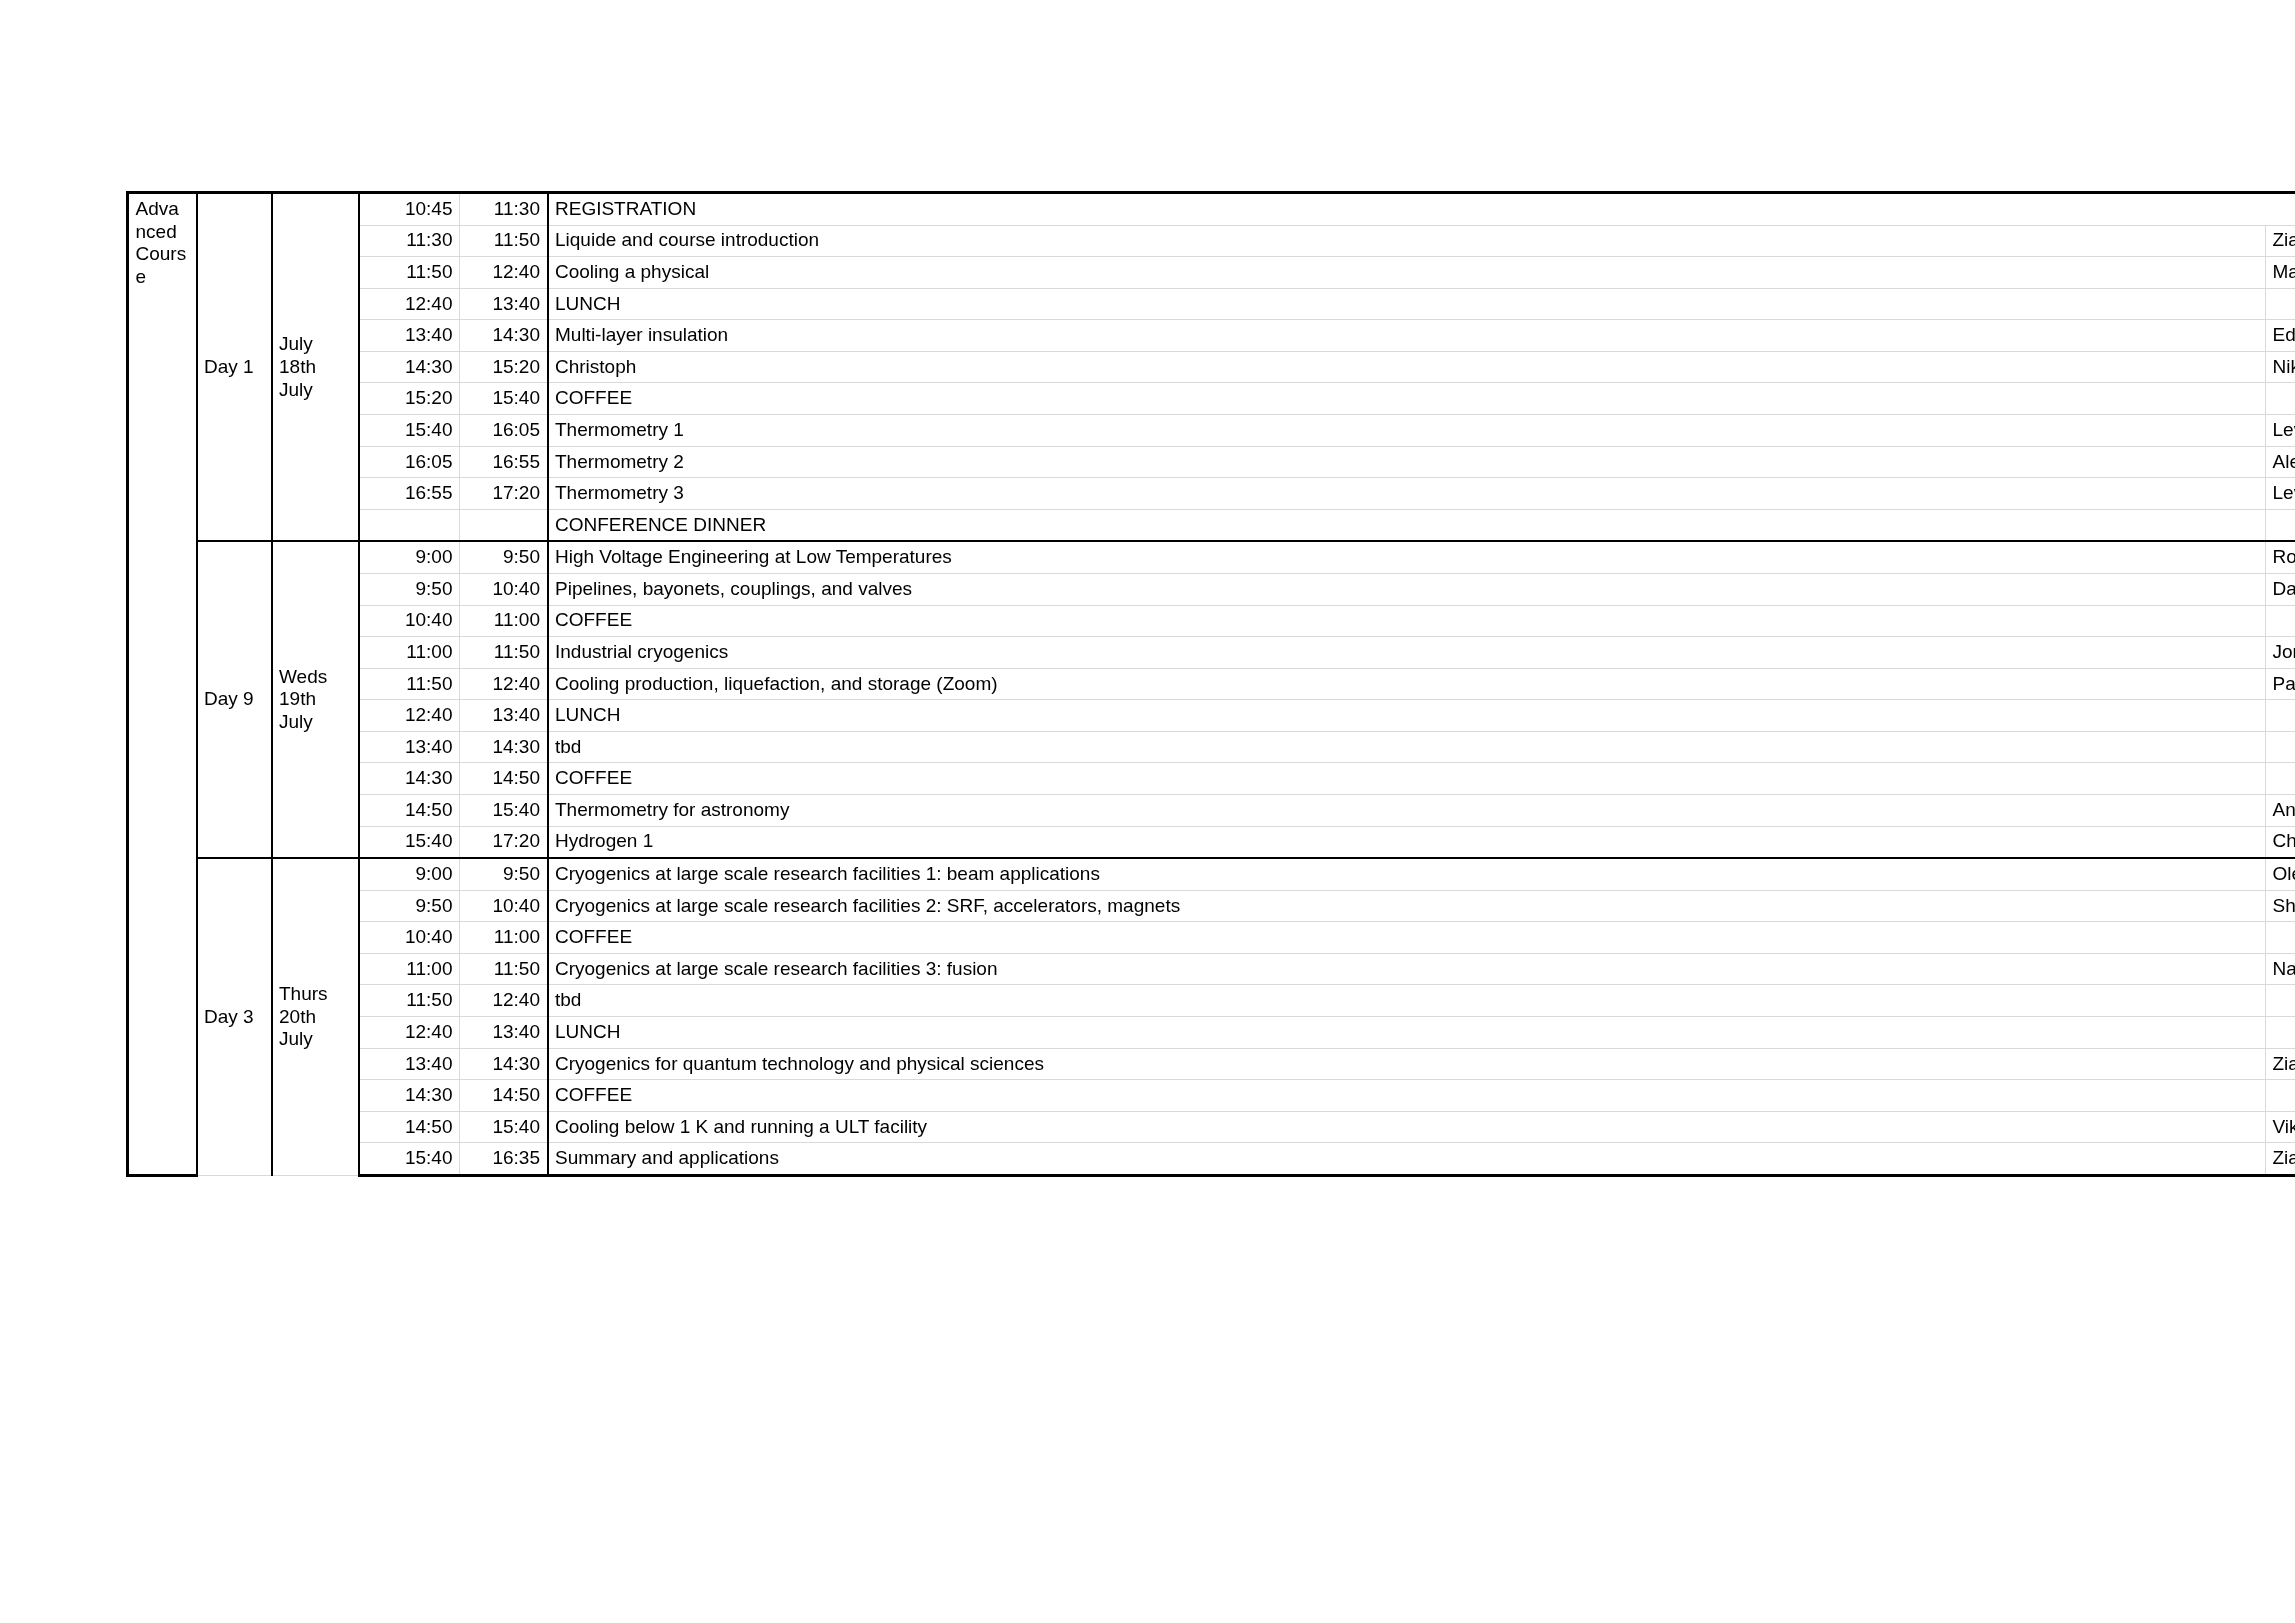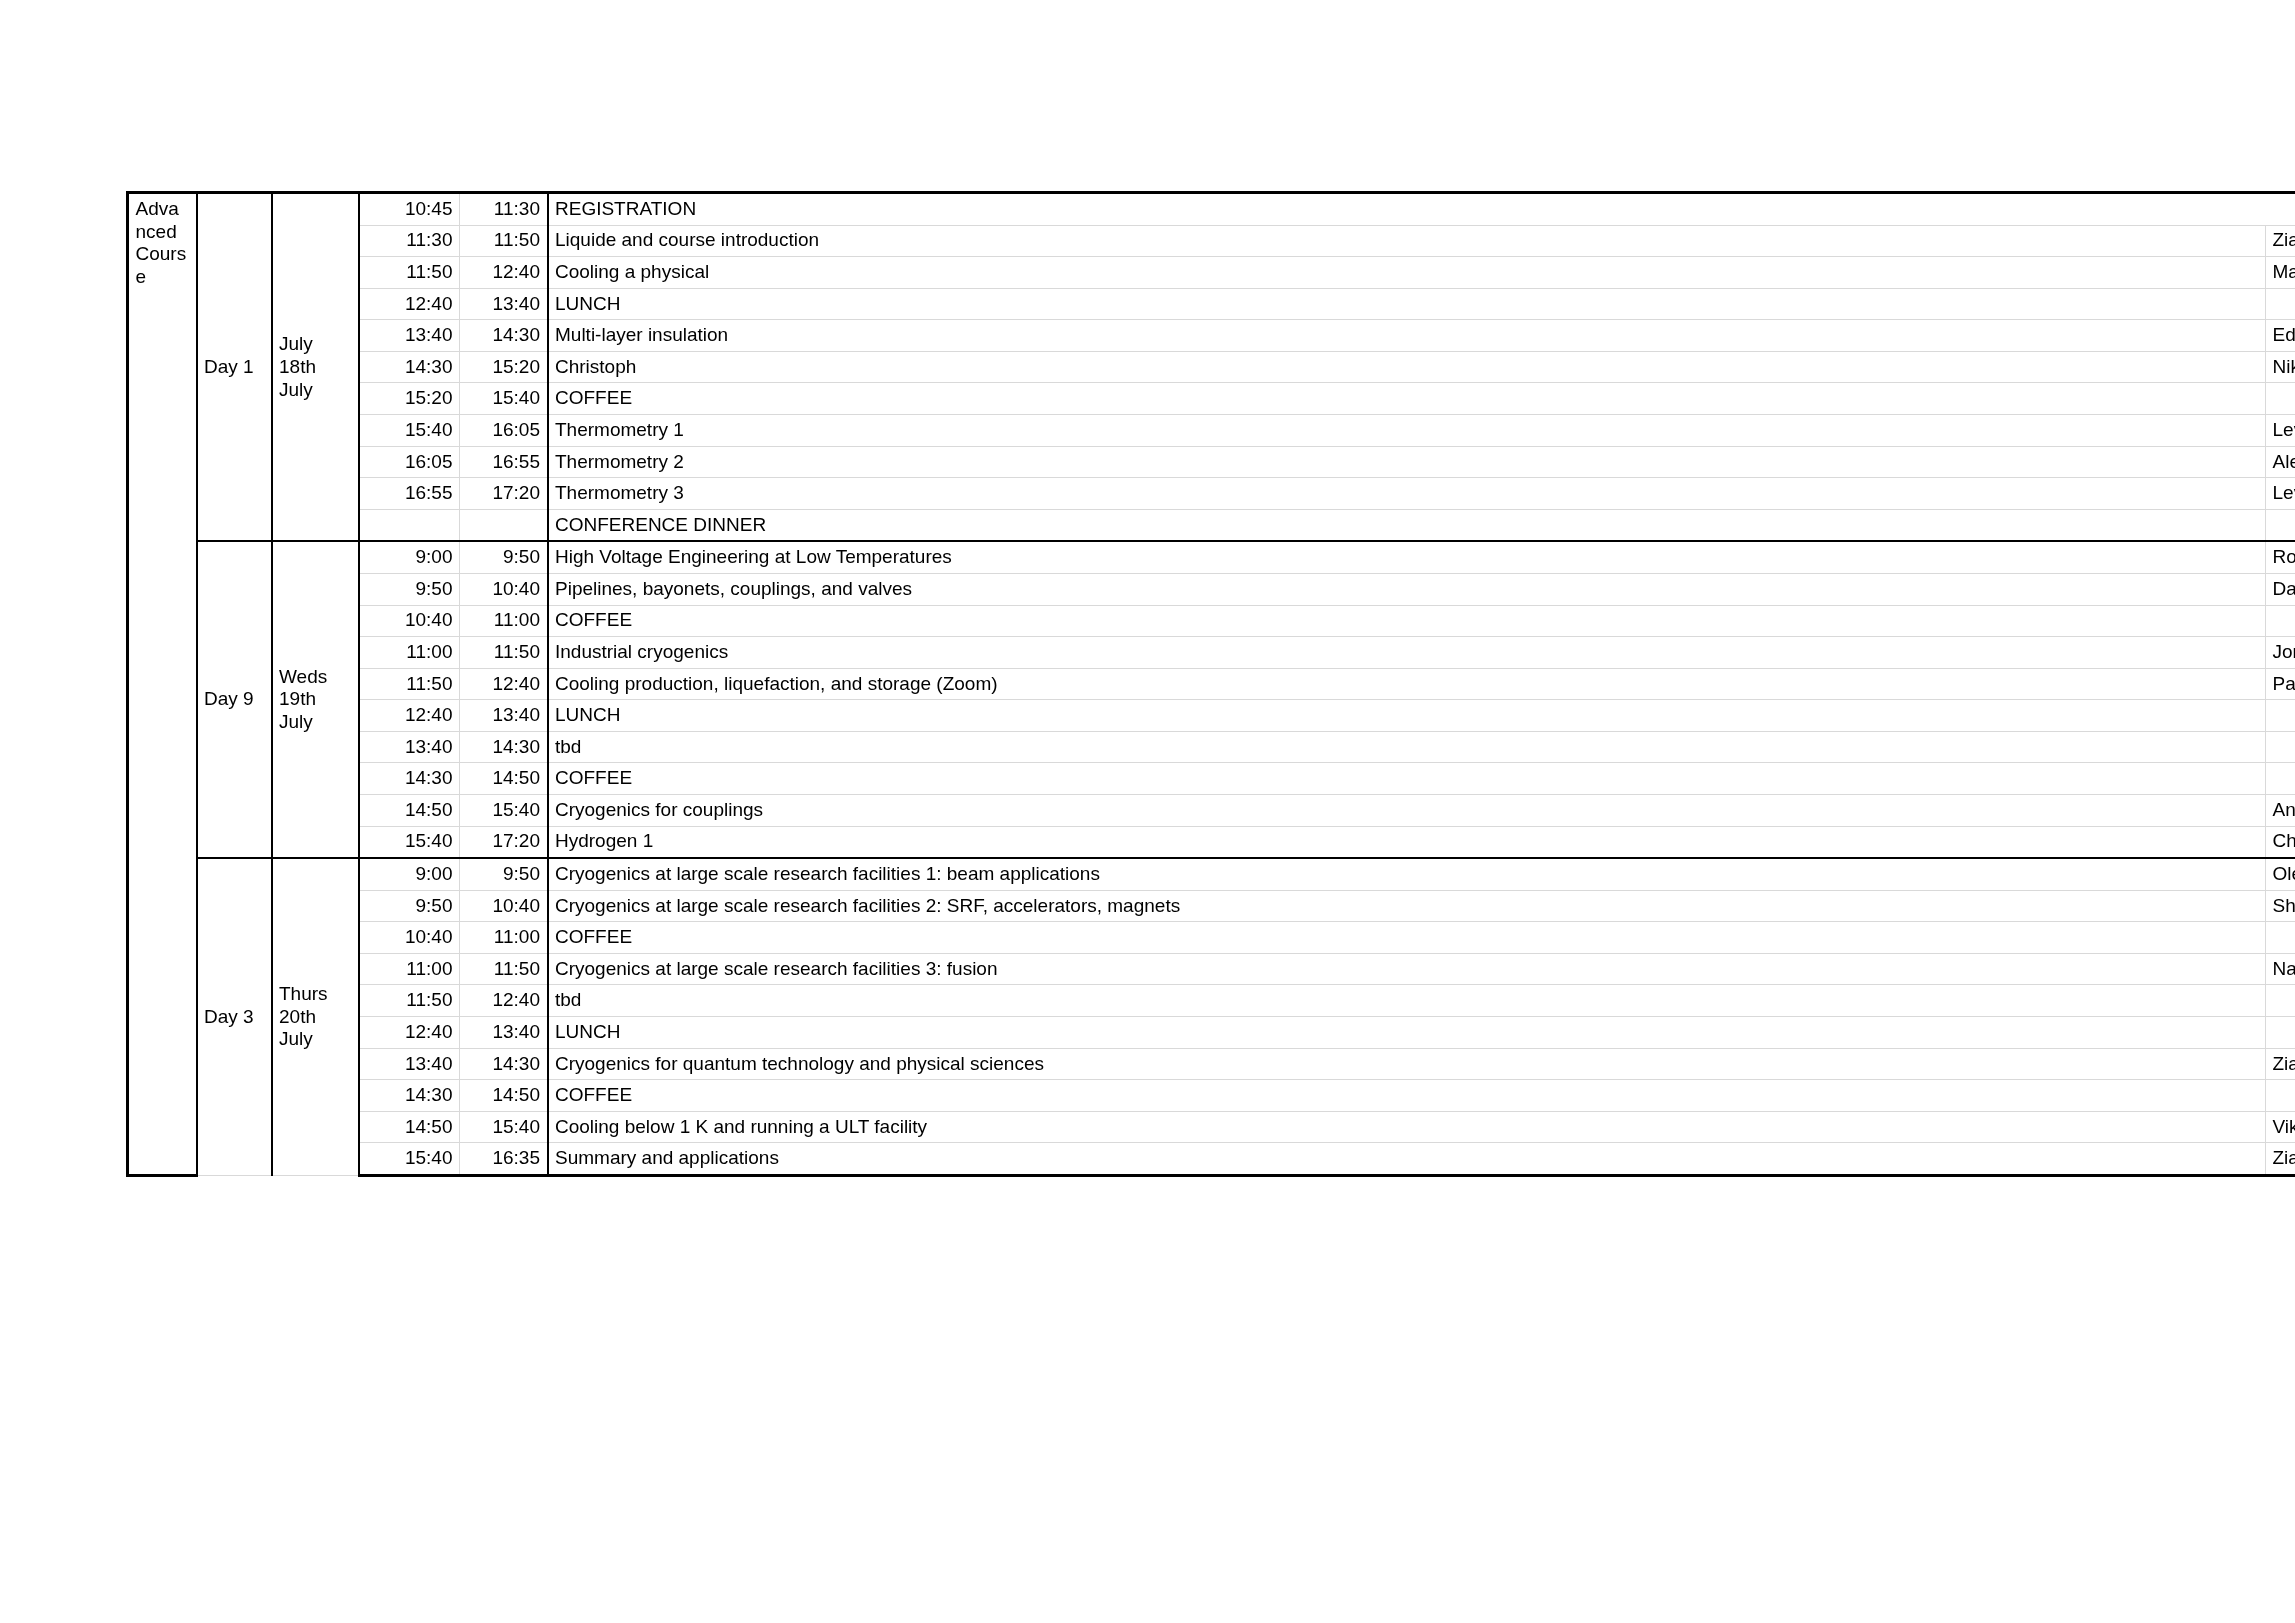--- a/index.html
+++ b/index.html
@@ -159,21 +159,21 @@
         </tr>
         <tr>
           <td class="num">14:30</td>
           <td class="num hard-r">14:50</td>
           <td class="">COFFEE</td>
           <td class="blank "></td>
         </tr>
         <tr>
           <td class="num">14:50</td>
           <td class="num hard-r">15:40</td>
-          <td class="">Cryogenics for couplings</td>
+          <td class="">Thermometry for astronomy</td>
           <td class="">Anna Orlowska (STFC)</td>
         </tr>
         <tr>
           <td class="num hard-b">15:40</td>
           <td class="num hard-r hard-b">17:20</td>
           <td class=" hard-b">Hydrogen 1</td>
           <td class=" hard-b">Christoph Haberstroh (TU Dresden)</td>
         </tr>
         <tr>
           <td rowspan="10" class="hard-r vmid hard-t">Day 3</td>

